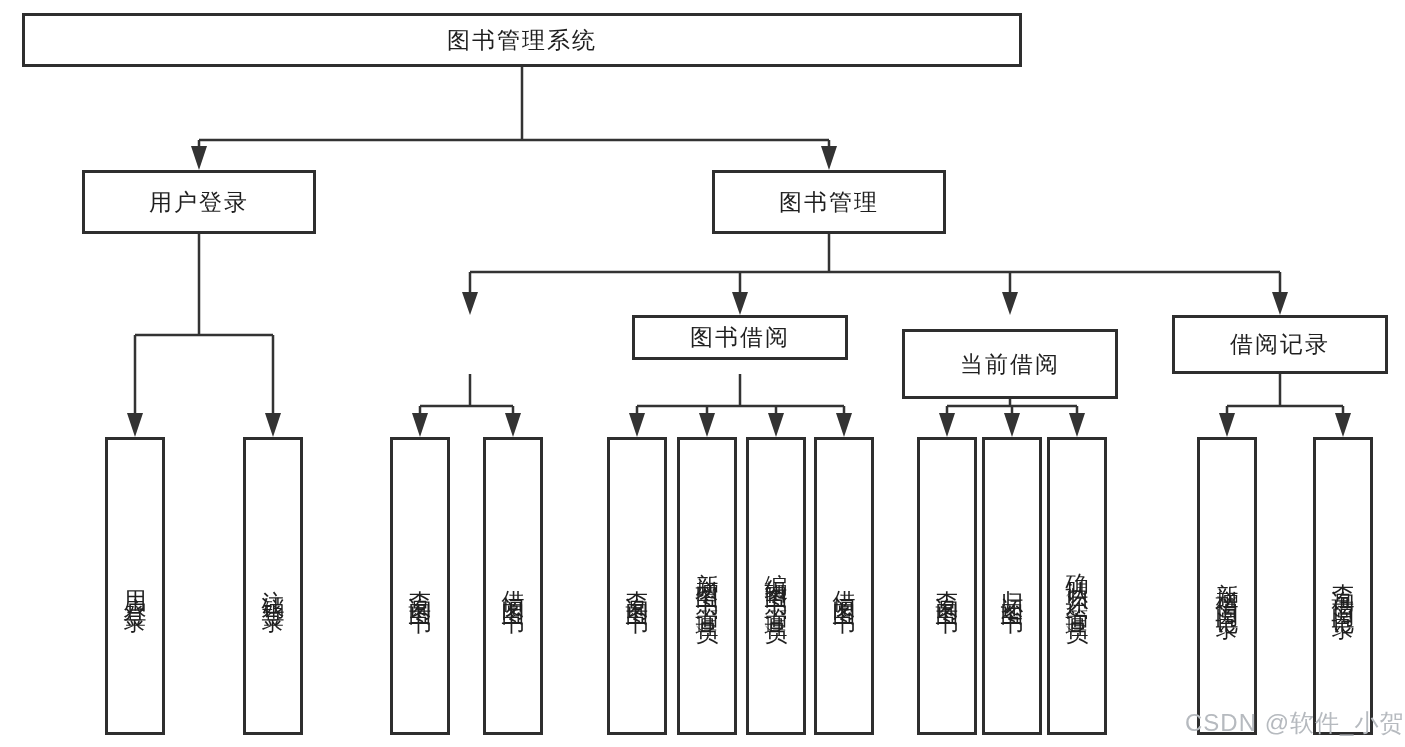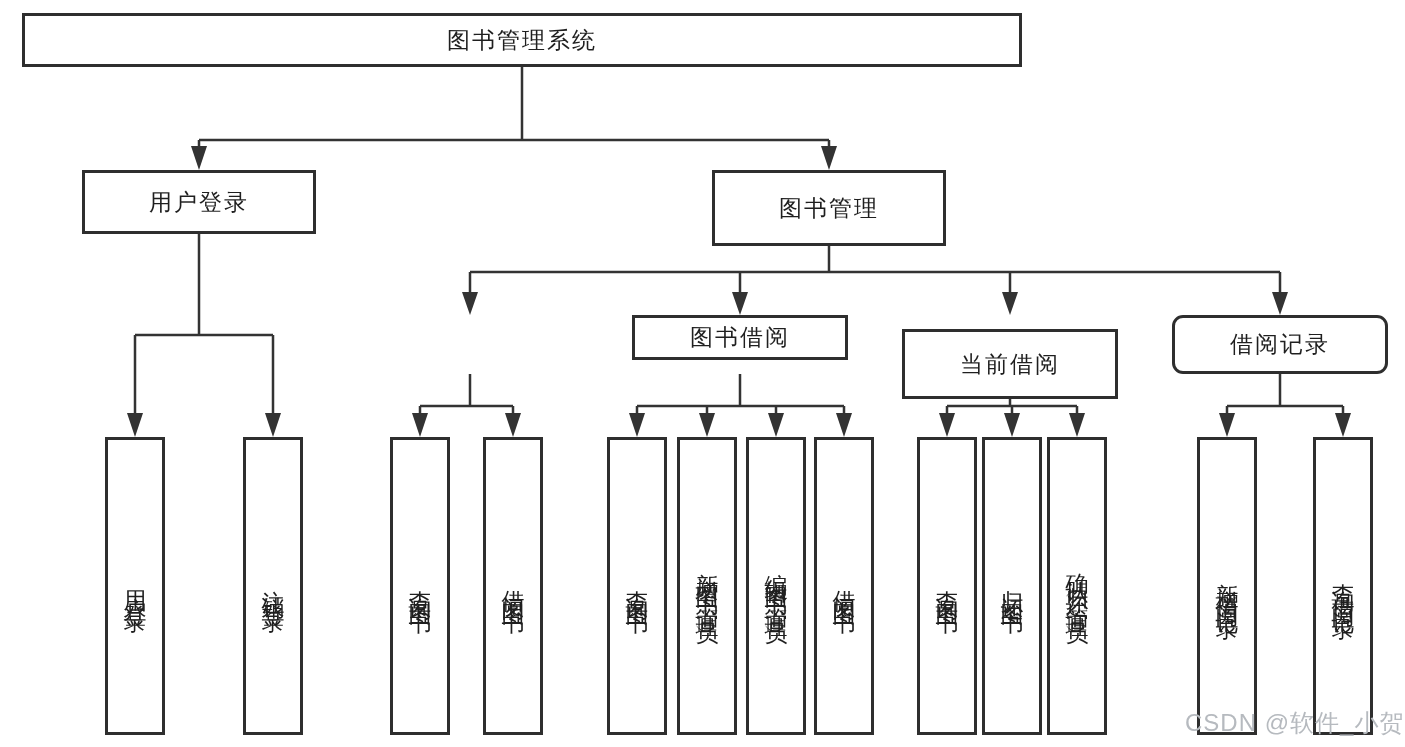--- a/index.html
+++ b/index.html
@@ -110,31 +110,31 @@
     </g>
   </svg>
 
   <div class="node" style="left:22px; top:13px; width:1000px; height:54px;">
     <span class="hlabel">图书管理系统</span>
   </div>
 
   <div class="node" style="left:82px; top:170px; width:234px; height:64px;">
     <span class="hlabel">用户登录</span>
   </div>
-  <div class="node" style="left:712px; top:170px; width:234px; height:76px;">
+  <div class="node" style="left:712px; top:170px; width:234px; height:64px;">
     <span class="hlabel">图书管理</span>
   </div>
 
   <div class="node" style="left:632px; top:315px; width:216px; height:45px;">
     <span class="hlabel">图书借阅</span>
   </div>
   <div class="node" style="left:902px; top:329px; width:216px; height:70px;text-align:right;">
     <span class="hlabel">当前借阅</span>
   </div>
-  <div class="node" style="left:1172px; top:315px; width:216px; height:59px;border-radius:11px;">
+  <div class="node" style="left:1172px; top:315px; width:216px; height:59px;">
     <span class="hlabel">借阅记录</span>
   </div>
 
   <div class="leaf" style="left:105px; top:437px;">
     <span class="vlabel">用户登录</span>
   </div>
   <div class="leaf" style="left:243px; top:437px;">
     <span class="vlabel">注销登录</span>
   </div>
 

